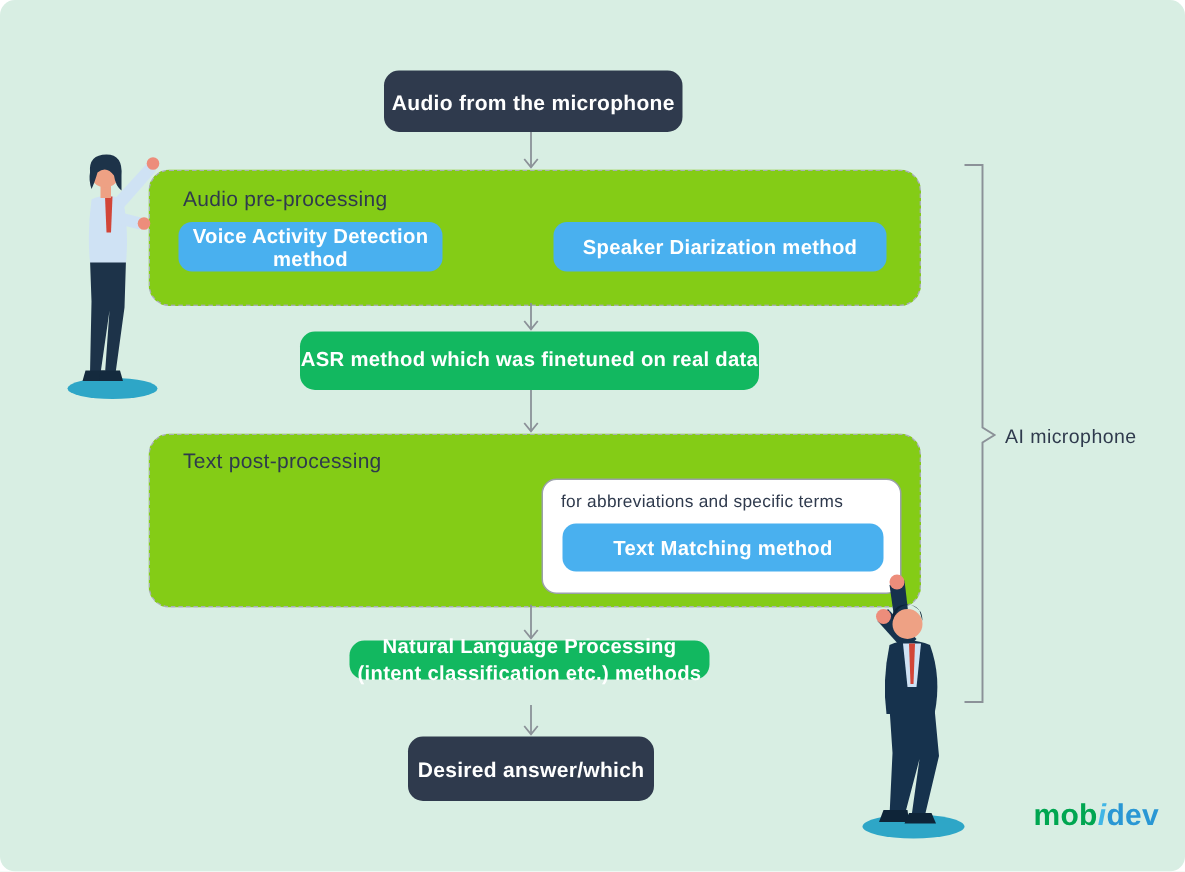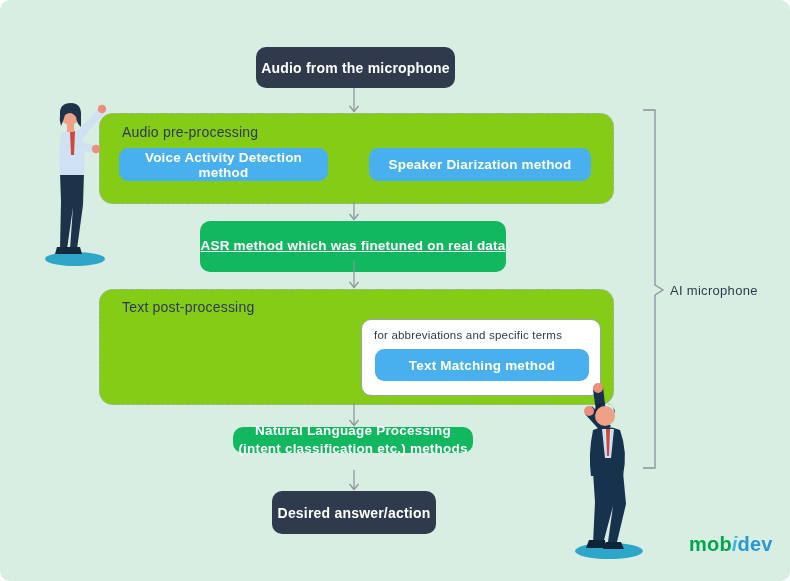--- a/index.html
+++ b/index.html
@@ -33,34 +33,34 @@
     <span>Audio from the microphone</span>
   </div>
 
   <svg class="arrow" style="left:348px;top:88px;" width="12" height="25" viewBox="0 0 12 25">
     <line x1="6" y1="0" x2="6" y2="23" stroke="#8b9198" stroke-width="1.2"></line>
     <path d="M1.5 18 L6 23.5 L10.5 18" fill="none" stroke="#8b9198" stroke-width="1.2"></path>
   </svg>
 
   <div class="dashed-box" style="left:99px;top:113px;width:513px;height:89px;">
     <div class="group-title" style="left:22px;top:10px;">Audio pre-processing</div>
-    <div class="pill" style="left:19px;top:34px;width:209px;height:33px;">
+    <div class="pill" style="left:19px;top:34px;width:176px;height:33px;">
       <span>Voice Activity Detection method</span>
     </div>
     <div class="pill" style="left:269px;top:34px;width:222px;height:33px;">
       <span>Speaker Diarization method</span>
     </div>
   </div>
 
   <svg class="arrow" style="left:348px;top:202px;" width="12" height="19" viewBox="0 0 12 19">
     <line x1="6" y1="0" x2="6" y2="17" stroke="#8b9198" stroke-width="1.2"></line>
     <path d="M1.5 12 L6 17.5 L10.5 12" fill="none" stroke="#8b9198" stroke-width="1.2"></path>
   </svg>
 
-  <div class="node node-green" style="left:200px;top:221px;width:306px;height:51px;text-decoration:underline;">
+  <div class="node node-green" style="left:200px;top:221px;width:306px;height:39px;">
     <span>ASR method which was finetuned on real data</span>
   </div>
 
   <svg class="arrow" style="left:348px;top:260px;" width="12" height="29" viewBox="0 0 12 29">
     <line x1="6" y1="0" x2="6" y2="27" stroke="#8b9198" stroke-width="1.2"></line>
     <path d="M1.5 22 L6 27.5 L10.5 22" fill="none" stroke="#8b9198" stroke-width="1.2"></path>
   </svg>
 
   <div class="dashed-box" style="left:99px;top:289px;width:513px;height:114px;">
     <div class="group-title" style="left:22px;top:9px;">Text post-processing</div>
@@ -83,21 +83,21 @@
     <span>Natural Language Processing</span>
     <span>(intent classification etc.) methods</span>
   </div>
 
   <svg class="arrow" style="left:348px;top:470px;" width="12" height="21" viewBox="0 0 12 21">
     <line x1="6" y1="0" x2="6" y2="19" stroke="#8b9198" stroke-width="1.2"></line>
     <path d="M1.5 14 L6 19.5 L10.5 14" fill="none" stroke="#8b9198" stroke-width="1.2"></path>
   </svg>
 
   <div class="node node-dark" style="left:272px;top:491px;width:164px;height:43px;">
-    <span>Desired answer/action</span>
+    <span>Desired answer/which</span>
   </div>
 
   <svg class="illustration" style="left:640px;top:107px;" width="30" height="364" viewBox="0 0 30 364">
     <path d="M3 3 H15 V178 L23 183 L15 188 V361 H3" fill="none" stroke="#8b9198" stroke-width="1.3"></path>
   </svg>
   <div class="bracket-label" style="left:670px;top:283px;">AI microphone</div>
 
   <svg class="illustration" style="left:30px;top:93px;" width="90" height="175" viewBox="0 0 90 175">
     <ellipse cx="45" cy="166" rx="30" ry="7" fill="#2ea6c7"></ellipse>
     <path d="M30 80 L54 80 L53 112 L47 156 L40 156 L43 114 L37 156 L30 156 L31 108 Z" fill="#1d3349"></path>

